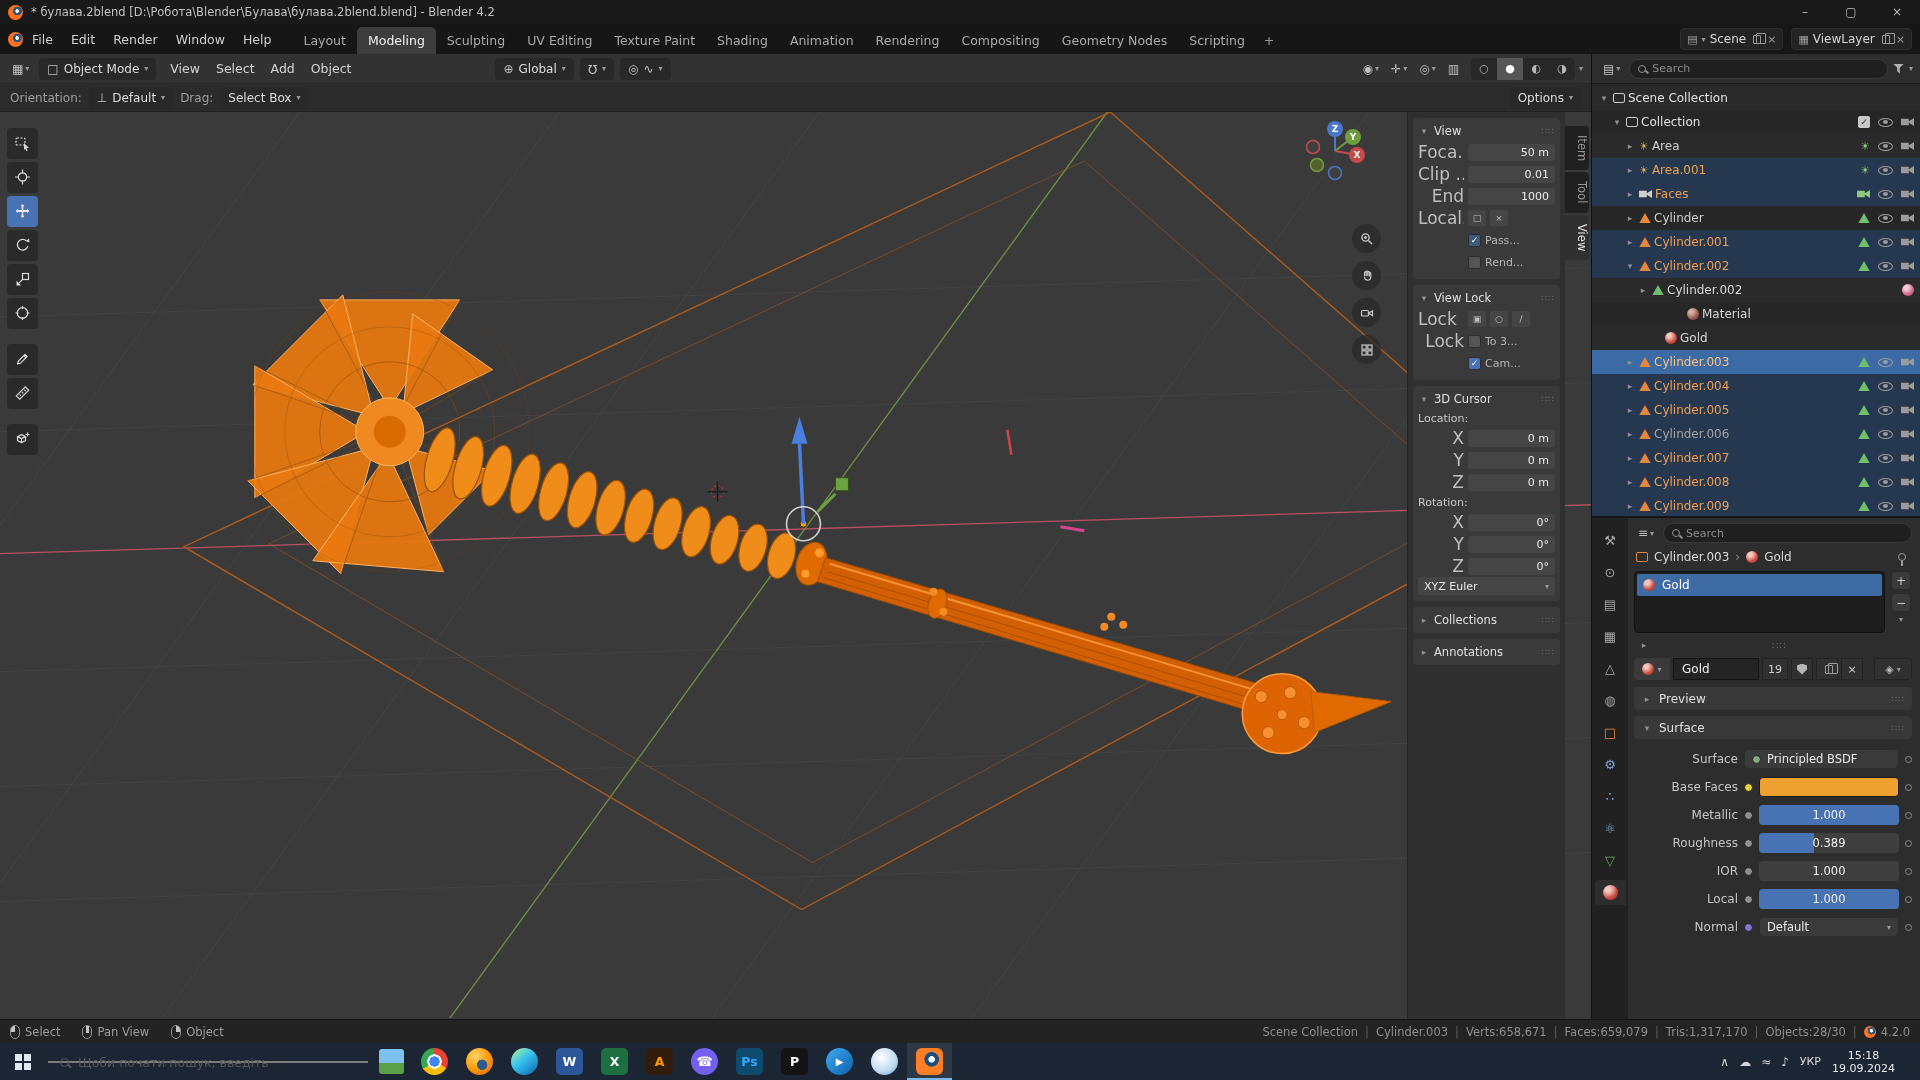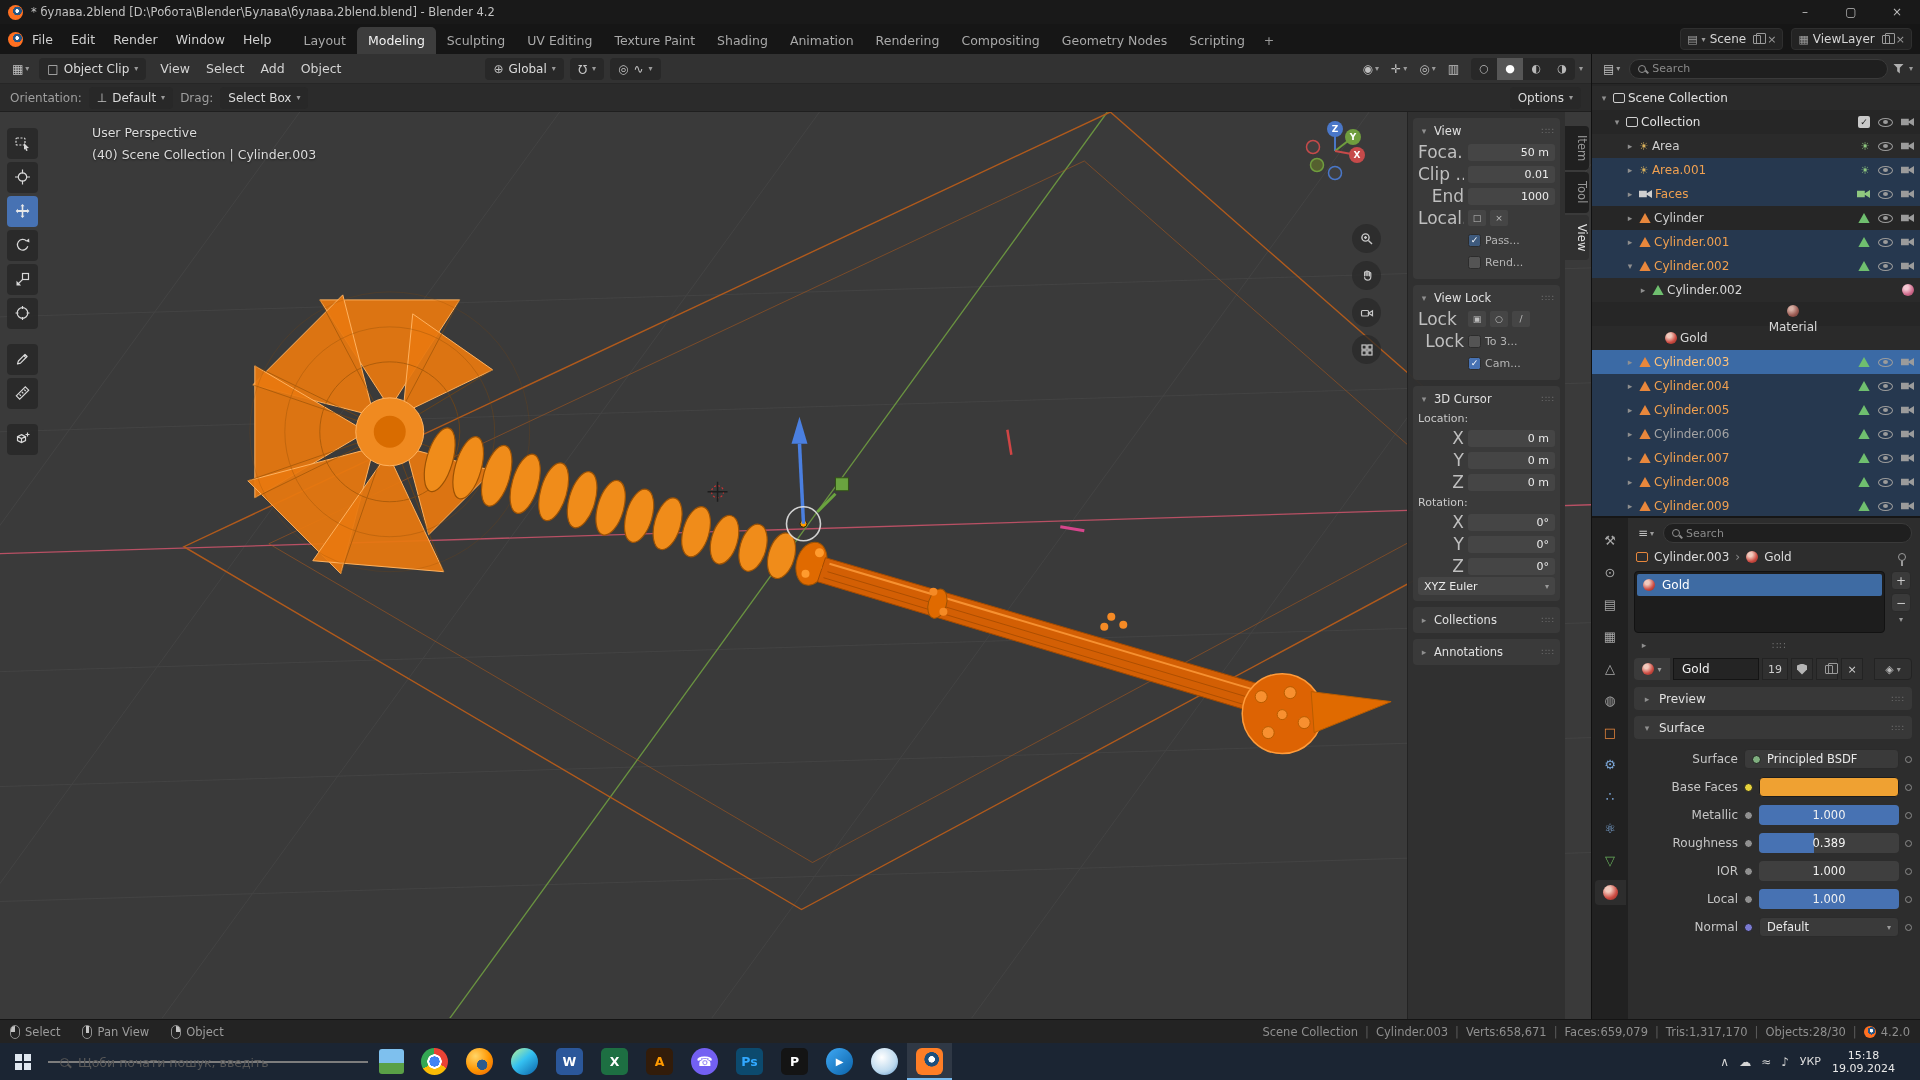--- a/index.html
+++ b/index.html
@@ -262,21 +262,21 @@
 
     <div class="vp-col">
 
       <div class="vp-header">
         <span class="hicon">
             <span class="glyph">▦</span>
             <span class="caret">▾</span>
           </span>
         <div class="hw">
           <span class="glyph">□</span>
-          <span>Object Clip</span>
+          <span>Object Mode</span>
           <span class="caret">▾</span>
         </div>
         <div id="vp-menus" style="display:flex">
             <span class="vmenu">View</span>
             <span class="vmenu">Select</span>
             <span class="vmenu">Add</span>
             <span class="vmenu">Object</span>
           </div>
         <div class="vph-center">
           <div class="hw">
@@ -447,24 +447,20 @@
             <line x1="804" y1="412" x2="800" y2="332" stroke="#4a7fe0" stroke-width="3.5"></line>
             <polygon points="800,305 792,332 808,332" fill="#4a7fe0"></polygon>
             <line x1="818" y1="400" x2="836" y2="382" stroke="#6aa33f" stroke-width="3"></line>
             <rect x="836" y="366" width="13" height="13" fill="#6aa33f" stroke="#335018"></rect>
             <line x1="1008" y1="318" x2="1012" y2="343" stroke="#d04545" stroke-width="2.5"></line>
             <line x1="1061" y1="415" x2="1085" y2="419" stroke="#d6458c" stroke-width="3"></line>
             <circle cx="804" cy="412" r="17" fill="none" stroke="#e2e2e2" stroke-width="1.6" opacity="0.9"></circle>
           </g>
         </svg>
 
-        <div class="vp-text">
-          <div>User Perspective</div>
-          <div>(40) Scene Collection | Cylinder.003</div>
-        </div>
 
         <div class="vtoolbar" id="vtoolbar">
             <div class="vtool">
               <svg viewBox="0 0 16 17" width="17" height="17" fill="none" stroke="#d8d8d8" stroke-width="1.2">
                 <rect x="1.5" y="3" width="9" height="7" rx="1" fill="none" stroke-dasharray="2 1.5"></rect>
                 <polygon points="9.5,8 14.5,13 12.1,13.2 13.2,15.4 11.7,16 10.7,13.7 9.5,14.7" stroke="none" fill="#d8d8d8"></polygon>
               </svg>
             </div>
             <div class="vtool">
               <svg viewBox="0 0 16 17" width="17" height="17" fill="none" stroke="#d8d8d8" stroke-width="1.2">
@@ -774,21 +770,21 @@
               </span>
             </div>
             <div class="ol-row sel-none" style="padding-left: 45px;">
               <span class="exp">▸</span>
               <span class="i-tri tri-green"></span>
               <span class="name" style="color: rgb(216, 216, 216);">Cylinder.002</span>
               <span class="ol-right">
                 <span class="i-sph msphere"></span>
               </span>
             </div>
-            <div class="ol-row sel-none" style="padding-left: 80px; flex-direction: column;">
+            <div class="ol-row sel-none" style="padding-left: 80px;">
               <span class="exp"></span>
               <span class="i-sph matslot"></span>
               <span class="name" style="color: rgb(216, 216, 216);">Material</span>
               <span class="ol-right"></span>
             </div>
             <div class="ol-row sel-none" style="padding-left: 58px;">
               <span class="exp"></span>
               <span class="i-sph material"></span>
               <span class="name" style="color: rgb(216, 216, 216);">Gold</span>
               <span class="ol-right"></span>

